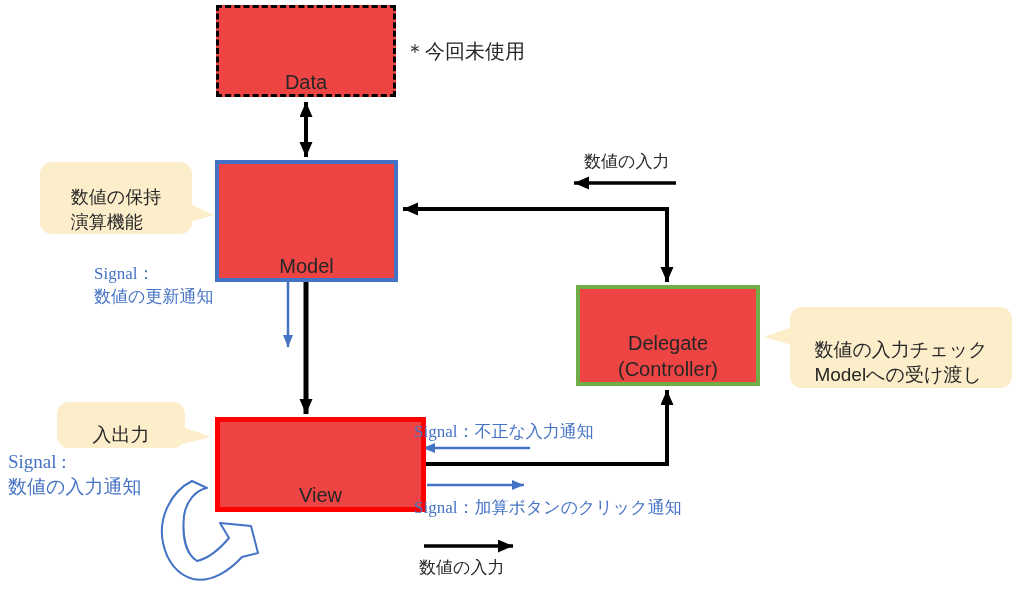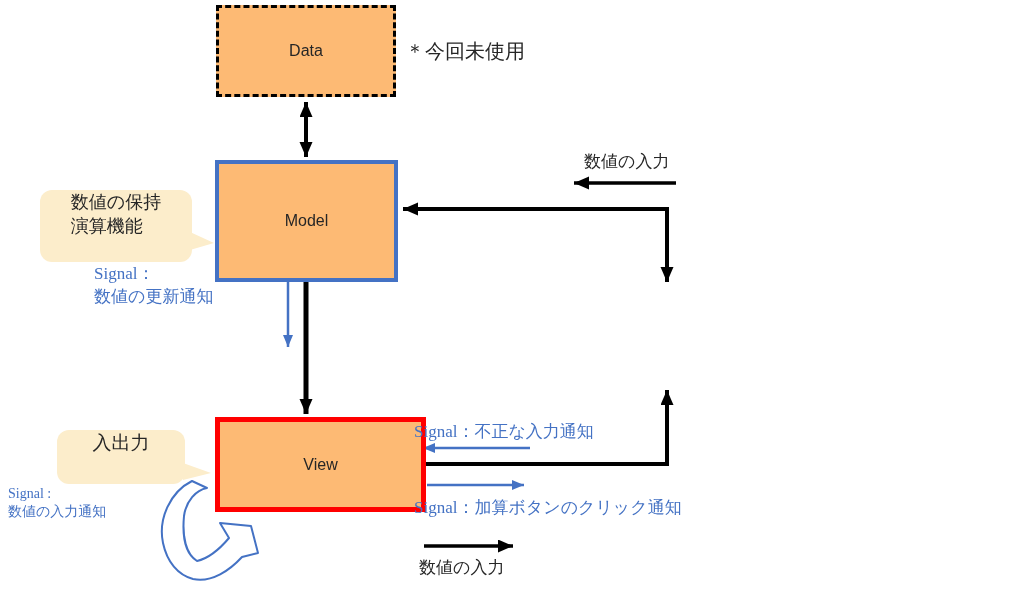--- a/index.html
+++ b/index.html
@@ -10,51 +10,51 @@
     --callout-fill:#FCEDCB;
     --signal-text:#4472C4;
     --arrow-black:#000000;
     --arrow-blue:#4472C4;
     --text-dark:#262626;
   }
   html,body{margin:0;padding:0;background:#fff;}
   body{font-family:"Liberation Sans","DejaVu Sans",sans-serif;color:var(--text-dark);}
   .canvas{position:relative;width:1020px;height:600px;background:#fff;overflow:hidden;}
 
-  .box{position:absolute;background:#fdba74;display:flex;align-items:center;justify-content:center;
-       text-align:center;font-size:16px;color:var(--text-dark);box-sizing:border-box;}
+  .box{position:absolute;background:#ef4444;display:flex;align-items:flex-end;justify-content:center;
+       text-align:center;font-size:20px;color:var(--text-dark);box-sizing:border-box;}
   .box-data{left:216px;top:5px;width:180px;height:92px;border:3px dashed var(--data-border);}
   .box-model{left:215px;top:160px;width:183px;height:122px;border:4px solid var(--model-border);}
   .box-delegate{left:576px;top:285px;width:184px;height:101px;border:4px solid var(--delegate-border);
        white-space:pre-line;line-height:1.3;}
   .box-view{left:215px;top:417px;width:211px;height:95px;border:5px solid var(--view-border);}
 
   .callout{position:absolute;background:var(--callout-fill);border-radius:12px;
-       display:flex;align-items:flex-start;justify-content:center;text-align:left;
-       font-size:18px;color:var(--text-dark);white-space:pre-line;line-height:1.35;box-sizing:border-box;margin-top:28px;}
+       display:flex;align-items:flex-end;justify-content:center;text-align:left;
+       font-size:18px;color:var(--text-dark);white-space:pre-line;line-height:1.35;box-sizing:border-box;}
   .callout-model{left:40px;top:162px;width:152px;height:72px;}
-  .callout-view{left:57px;top:402px;width:128px;height:54px;font-size:19px;}
+  .callout-view{left:57px;top:402px;width:128px;height:46px;font-size:19px;}
   .callout-delegate{left:790px;top:307px;width:222px;height:81px;font-size:19px;}
   .tail{position:absolute;width:0;height:0;border-style:solid;}
   .tail-model{right:-22px;top:42px;border-width:11px 0 7px 24px;
        border-color:transparent transparent transparent var(--callout-fill);}
   .tail-view{right:-26px;bottom:4px;border-width:10px 0 7px 28px;
        border-color:transparent transparent transparent var(--callout-fill);}
   .tail-delegate{left:-26px;top:20px;border-width:10px 28px 8px 0;
        border-color:transparent var(--callout-fill) transparent transparent;}
 
   .lbl{position:absolute;white-space:pre-line;font-family:Liberation Serif, serif;}
   .lbl-black{color:var(--text-dark);}
   .lbl-blue{color:var(--signal-text);}
   .lbl-data-note{left:405px;top:38px;font-size:20px;}
   .lbl-input-top{left:584px;top:150px;font-size:17px;}
   .lbl-signal-update{left:94px;top:263px;font-size:17px;line-height:1.35;}
   .lbl-signal-invalid{left:414px;top:420px;font-size:17px;}
   .lbl-signal-click{left:414px;top:496px;font-size:17px;}
-  .lbl-signal-input{left:8px;top:485px;font-size:14px;line-height:1.3;}
+  .lbl-signal-input{left:8px;top:450px;font-size:19px;line-height:1.3;}
   .lbl-input-bottom{left:419px;top:556px;font-size:17px;}
 
   svg.overlay{position:absolute;left:0;top:0;pointer-events:none;}
 </style>
 </head>
 <body>
 
 <div class="canvas">
 
   <svg class="overlay" width="1020" height="600" viewBox="0 0 1020 600">
@@ -93,32 +93,41 @@
              C186,501 196,490 207,488
              L192,481 Z" fill="#ffffff" stroke="#4472C4" stroke-width="2" stroke-linejoin="round"></path>
   </svg>
 
   <div class="box box-data">
     <span>Data</span>
   </div>
   <div class="box box-model">
     <span>Model</span>
   </div>
+  <div class="box box-delegate">
+    <span>Delegate
+(Controller)</span>
+  </div>
   <div class="box box-view">
     <span>View</span>
   </div>
 
   <div class="callout callout-model">
     <span>数値の保持
 演算機能</span>
     <span class="tail tail-model"></span>
   </div>
   <div class="callout callout-view">
     <span>入出力</span>
     <span class="tail tail-view"></span>
+  </div>
+  <div class="callout callout-delegate">
+    <span>数値の入力チェック
+Modelへの受け渡し</span>
+    <span class="tail tail-delegate"></span>
   </div>
 
   <div class="lbl lbl-black lbl-data-note">＊今回未使用</div>
   <div class="lbl lbl-black lbl-input-top">数値の入力</div>
   <div class="lbl lbl-blue lbl-signal-invalid">Signal：不正な入力通知</div>
   <div class="lbl lbl-blue lbl-signal-update">Signal：
 数値の更新通知</div>
   <div class="lbl lbl-blue lbl-signal-click">Signal：加算ボタンのクリック通知</div>
   <div class="lbl lbl-blue lbl-signal-input">Signal :
 数値の入力通知</div>

